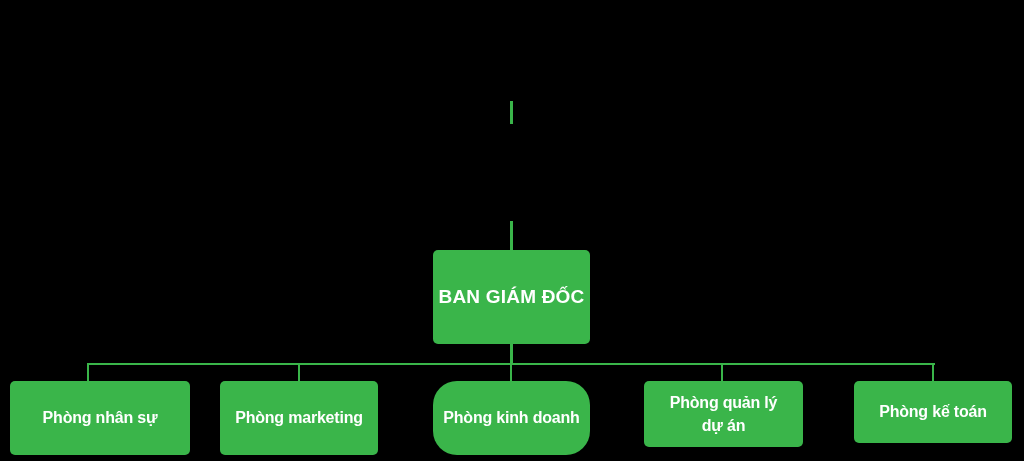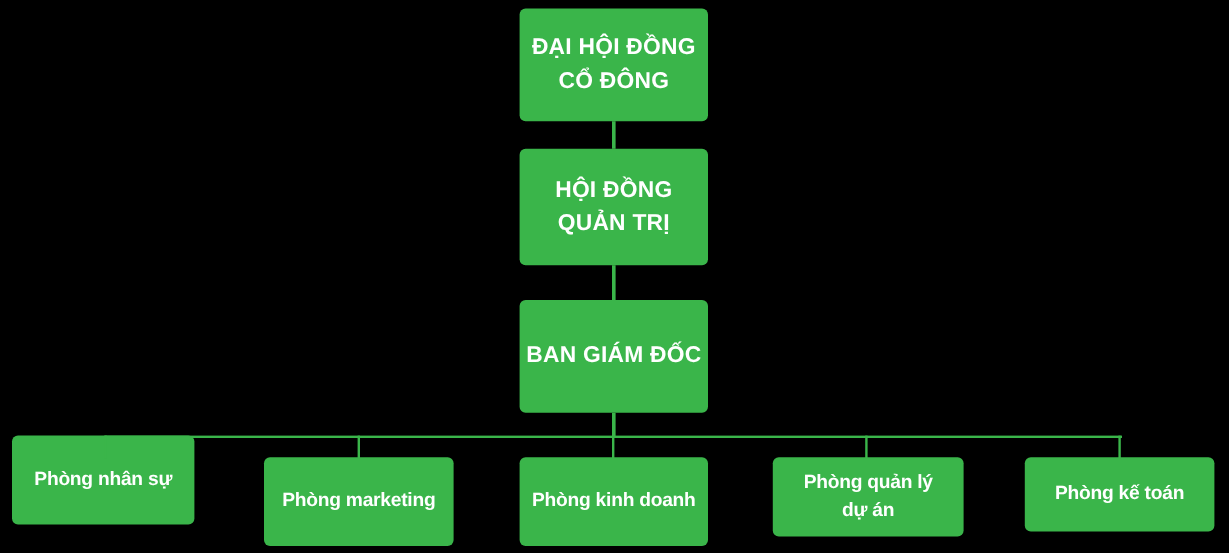--- a/index.html
+++ b/index.html
@@ -34,23 +34,23 @@
   }
   .top-node { font-size: 19px; line-height: 1.45; letter-spacing: 0.2px; }
   .dept-node { font-size: 16px; line-height: 1.45; letter-spacing: -0.2px; }
 
   
   .n-l1 { left: 433px; top: 7px;   width: 157px; height: 94px; }
   .n-l2 { left: 433px; top: 124px; width: 157px; height: 97px; }
   .n-l3 { left: 433px; top: 250px; width: 157px; height: 94px; }
 
   
-  .n-d1 { left: 10px;  top: 363px; width: 152px; height: 74px; justify-content: flex-end; }
+  .n-d1 { left: 10px;  top: 381px; width: 180px; height: 74px; justify-content: flex-end; }
   .n-d2 { left: 220px; top: 381px; width: 158px; height: 74px; align-items: center; }
-  .n-d3 { left: 433px; top: 381px; width: 157px; height: 74px; }
+  .n-d3 { left: 433px; top: 381px; width: 157px; height: 74px; border-radius: 24px; }
   .n-d4 { left: 644px; top: 381px; width: 159px; height: 66px; }
   .n-d5 { left: 854px; top: 381px; width: 158px; height: 62px; }
 
   
   .line { position: absolute; background: var(--line, #3ab54a); }
   .v1 { left: 510px; top: 101px; width: 3px; height: 23px; }
   .v2 { left: 510px; top: 221px; width: 3px; height: 29px; }
   .v3 { left: 510px; top: 344px; width: 3px; height: 20px; }
   .hbar { left: 87px; top: 363px; width: 848px; height: 2px; }
   .drop { top: 363px; width: 2px; height: 19px; }
@@ -58,29 +58,21 @@
   .drop2 { left: 298px; }
   .drop3 { left: 510px; }
   .drop4 { left: 721px; }
   .drop5 { left: 932px; }
 </style>
 </head>
 <body>
 
 <div class="canvas">
 
-  <div class="node top-node n-l1">
-    <span class="label">ĐẠI HỘI ĐỒNG
-CỔ ĐÔNG</span>
-  </div>
 
-  <div class="node top-node n-l2">
-    <span class="label">HỘI ĐỒNG
-QUẢN TRỊ</span>
-  </div>
 
   <div class="node top-node n-l3">
     <span class="label">BAN GIÁM ĐỐC</span>
   </div>
 
   <div class="node dept-node n-d1">
     <span class="label">Phòng nhân sự</span>
   </div>
 
   <div class="node dept-node n-d2">

